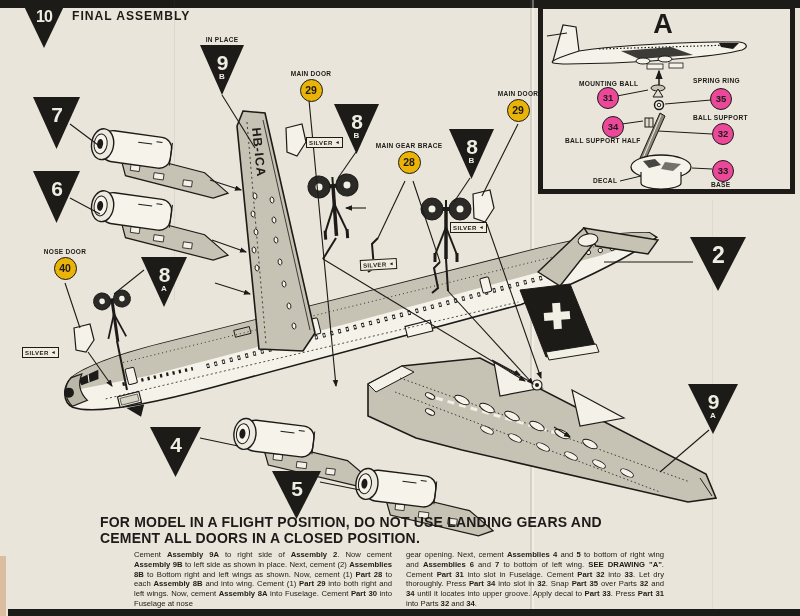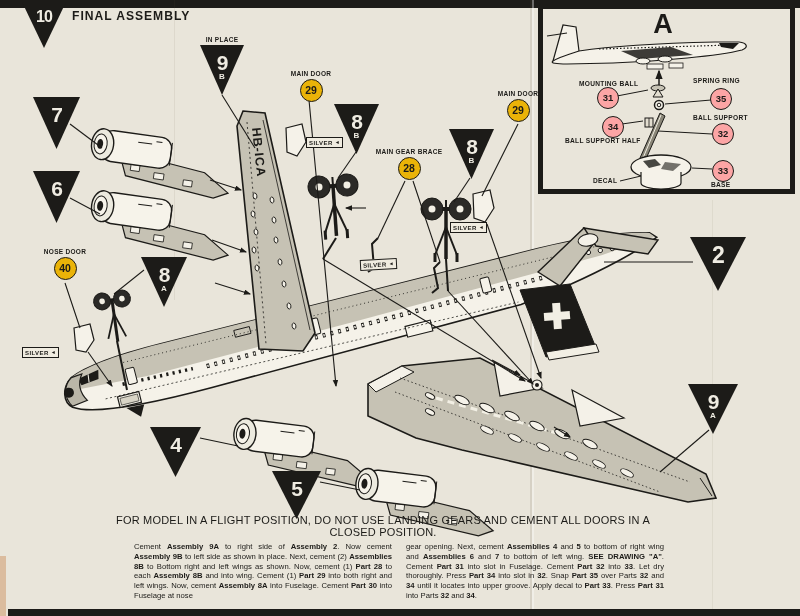--- a/index.html
+++ b/index.html
@@ -25,23 +25,23 @@
   .silver-flag .txt{font-size:6px;font-weight:700;letter-spacing:.4px;line-height:1;}
   .silver-flag .arr{font-size:5px;line-height:1;margin-left:2px;}
   .header-title{position:absolute;left:72px;top:9px;font-size:12.5px;font-weight:700;
                 letter-spacing:1px;transform:scaleX(.97);transform-origin:left;z-index:3;}
   .inset{position:absolute;left:538px;top:4px;width:257px;height:190px;box-sizing:border-box;
          border:5px solid #1c1b18;background:#e9e5da;z-index:2;}
   .inset-title{position:absolute;left:98px;top:0px;width:44px;text-align:center;
                font-size:27px;font-weight:700;z-index:3;}
   .inset .small-label{position:absolute;font-size:6.6px;z-index:3;}
   .icircle{position:absolute;width:20px;height:20px;border:1.7px solid #1c1b18;border-radius:50%;
-           text-align:center;font-size:9.5px;font-weight:700;line-height:19px;background:#fca5a5;z-index:3;}
+           text-align:center;font-size:9.5px;font-weight:700;line-height:19px;background:#ec4899;z-index:3;}
   .instructions{position:absolute;left:100px;top:514px;width:566px;z-index:3;}
-  .note{text-align:center;font-size:11px;font-weight:400;letter-spacing:.2px;}
+  .note{font-size:14px;font-weight:700;letter-spacing:.2px;}
   .cols{display:flex;gap:14px;margin-top:4px;padding-left:34px;}
   .col{width:258px;font-size:7.7px;line-height:1.27;text-align:justify;}
   .col-head{font-weight:700;font-size:7.9px;margin-bottom:1px;}
   svg text{font-family:"Liberation Sans","DejaVu Sans",sans-serif;}
 </style>
 </head>
 <body>
 
 <div class="page">
 
@@ -288,21 +288,21 @@
   </div>
 
   <div class="callout" style="left:35px;top:248px;width:60px">
     <div class="small-label">NOSE DOOR</div>
     <div class="pcircle">40</div>
   </div>
   <div class="callout" style="left:281px;top:70px;width:60px">
     <div class="small-label">MAIN DOOR</div>
     <div class="pcircle">29</div>
   </div>
-  <div class="callout" style="left:374px;top:148px;width:70px">
+  <div class="callout" style="left:374px;top:142px;width:70px">
     <div class="small-label">MAIN GEAR BRACE</div>
     <div class="pcircle">28</div>
   </div>
   <div class="callout" style="left:488px;top:90px;width:60px">
     <div class="small-label">MAIN DOOR</div>
     <div class="pcircle">29</div>
   </div>
 
   <div class="silver-flag" style="left:306px;top:137px">
     <span class="txt">SILVER</span>

